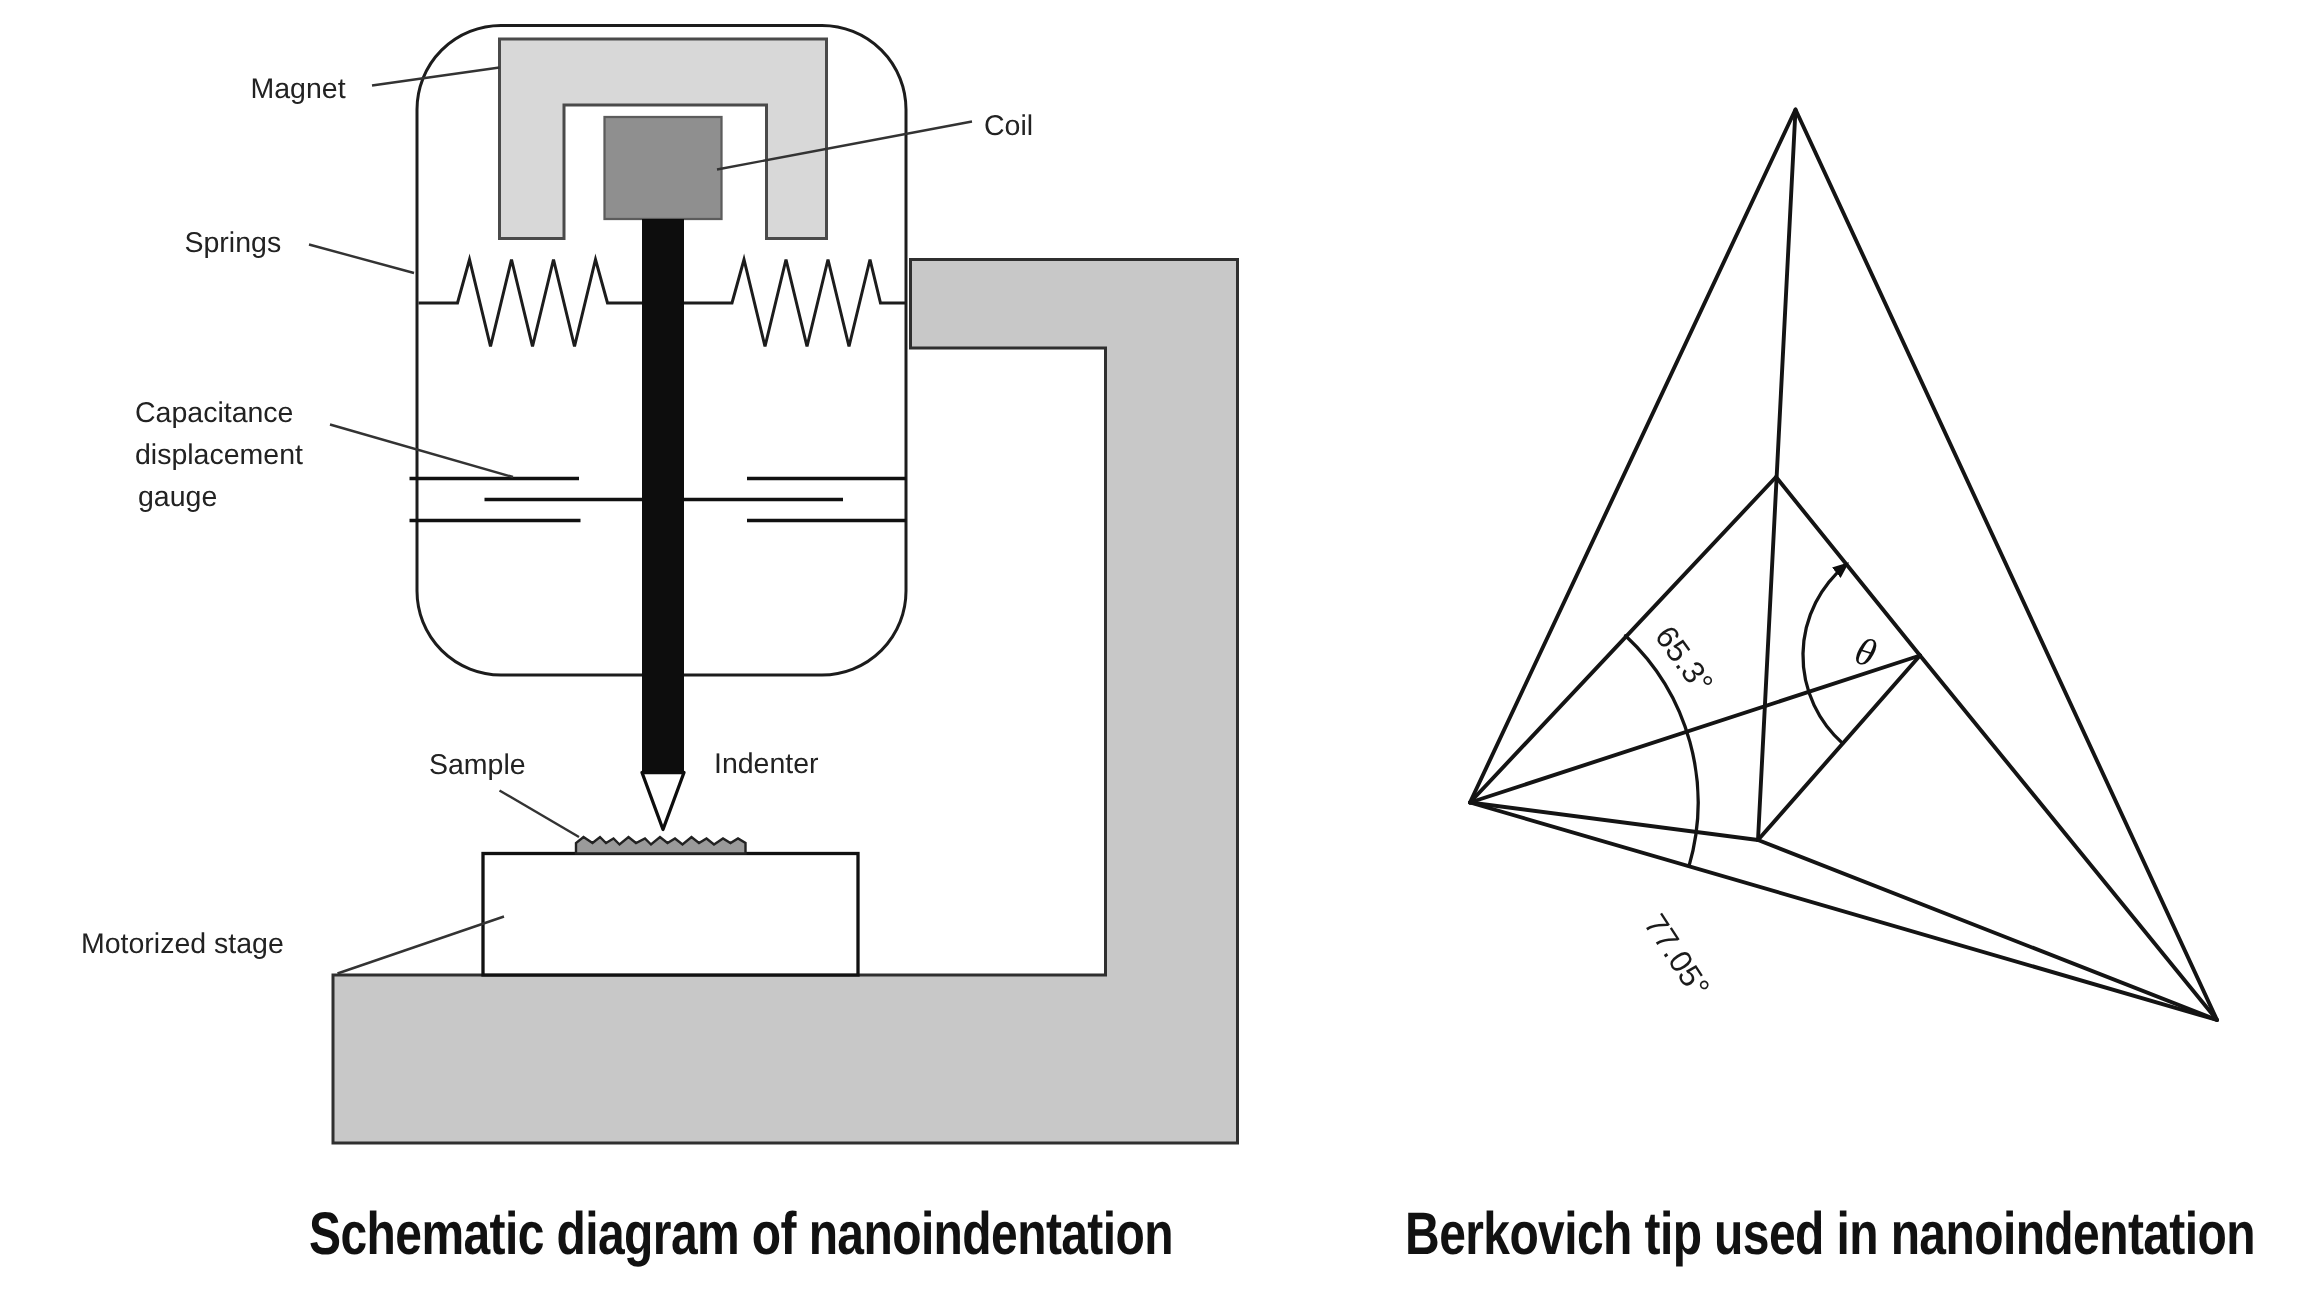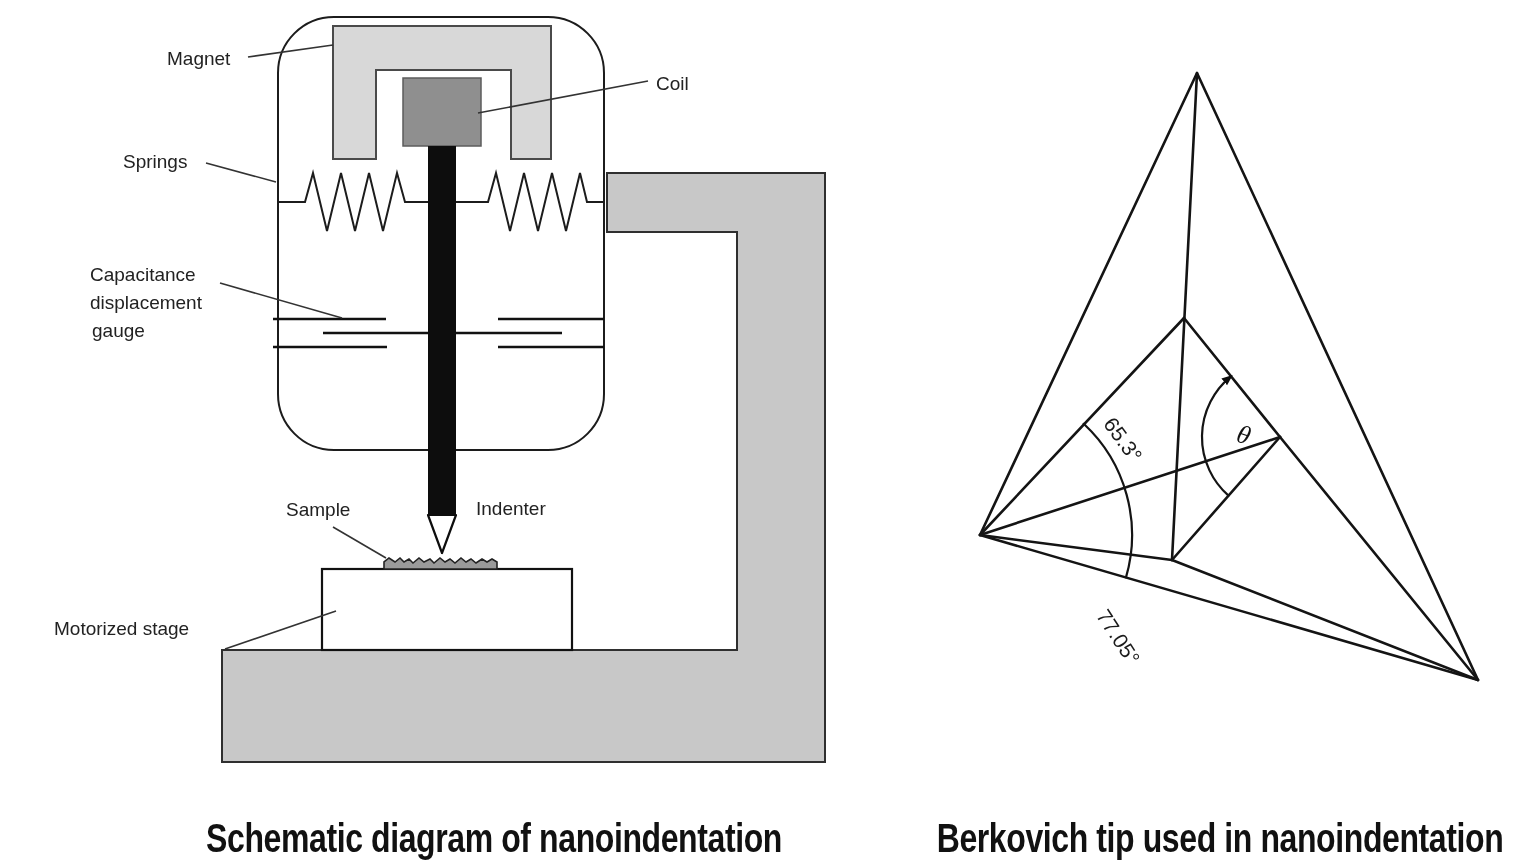--- a/index.html
+++ b/index.html
@@ -7,21 +7,21 @@
     width:1536px;height:864px;position:relative;overflow:hidden;
     background:var(--background,#fff);
     font-family:"Liberation Sans",sans-serif;
   }
   svg text{font-family:"Liberation Sans",sans-serif;fill:var(--label_text,#222);}
   .diagram-label{font-size:19px;}
   .angle-label{font-size:21px;fill:#1b1b1b;}
   .theta-label{font-family:"Liberation Serif",serif;font-style:italic;font-size:26px;fill:#111;}
   .caption{
     position:absolute;top:801px;transform:translateX(-50%);
-    white-space:nowrap;color:var(--caption_text,#111);margin-top:15px;
+    white-space:nowrap;color:var(--caption_text,#111);
   }
   .caption > span{
     display:inline-block;transform:scaleX(0.8);transform-origin:center;
     font-weight:700;font-size:40px;letter-spacing:-0.5px;
   }
   #caption-left{left:494px;}
   #caption-right{left:1220px;}
 </style>
 </head>
 <body>

